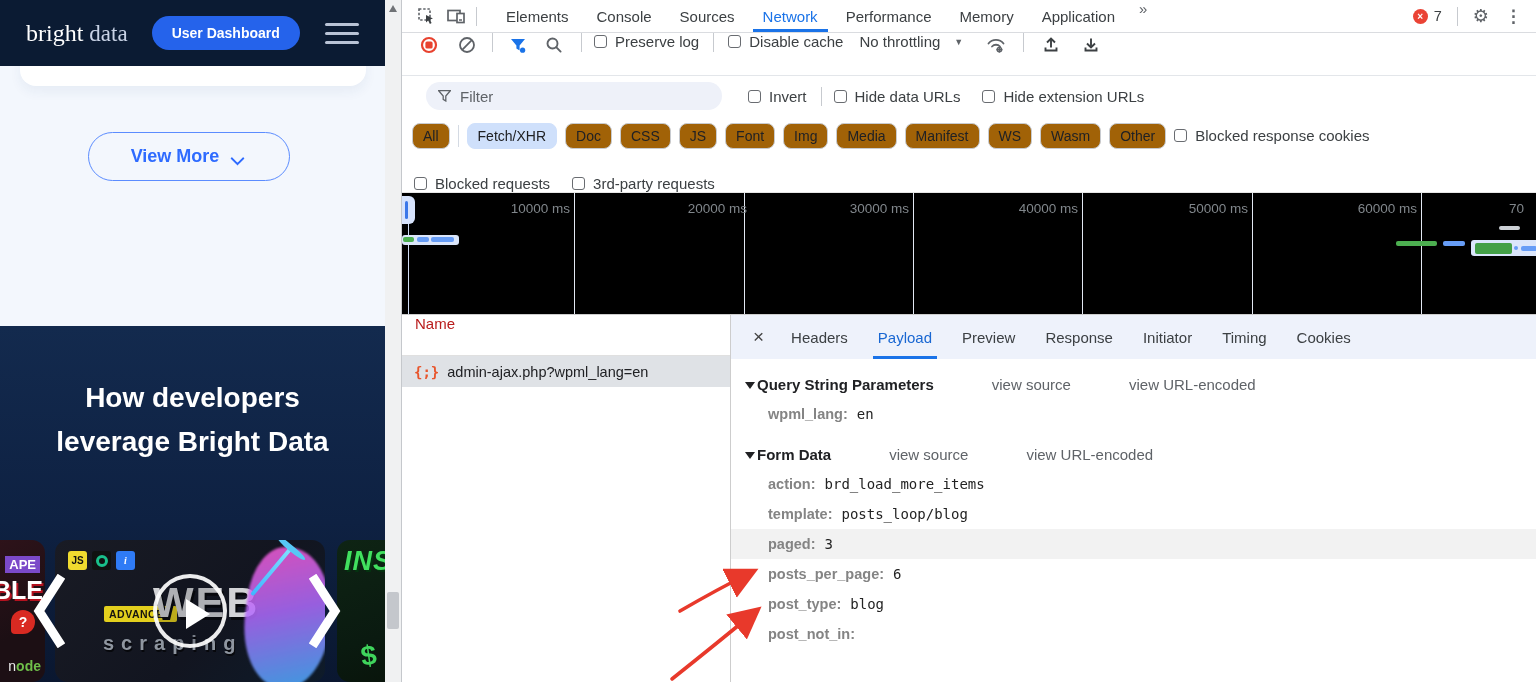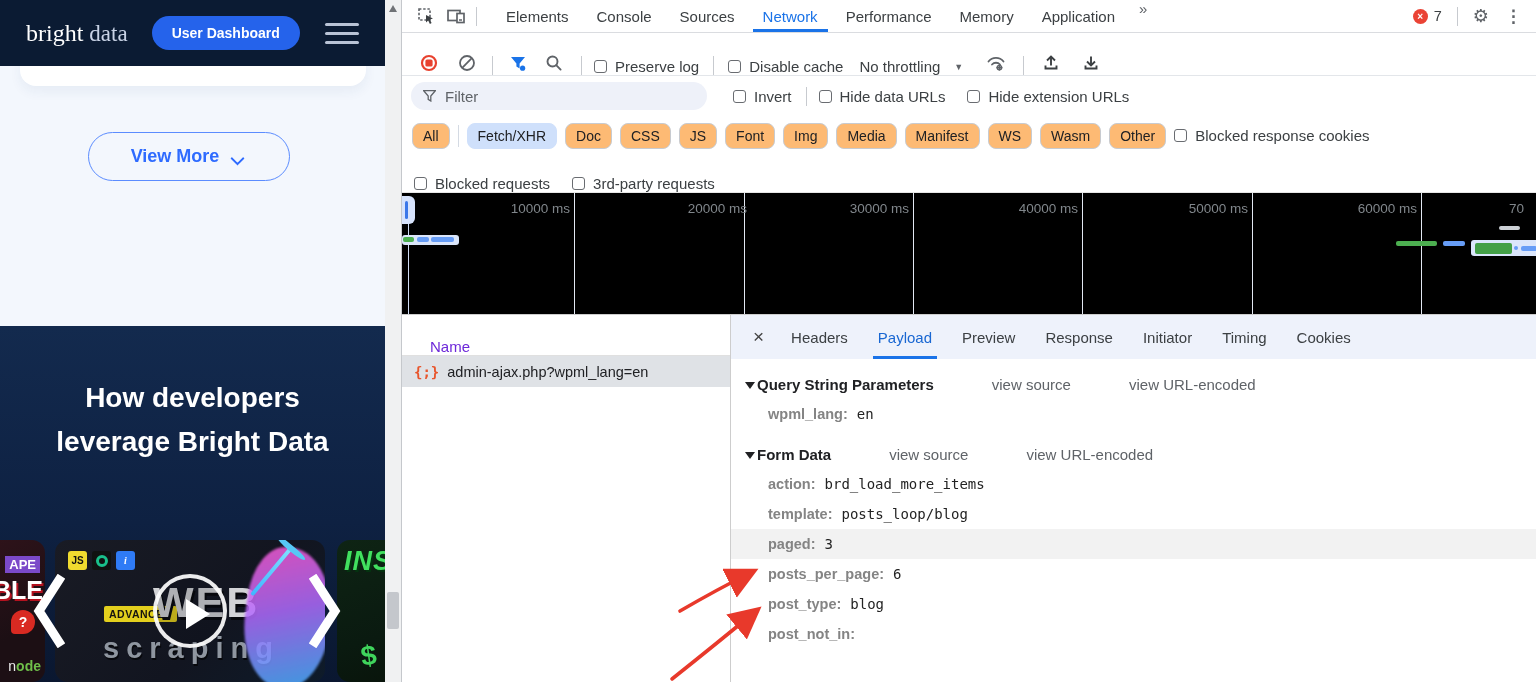--- a/index.html
+++ b/index.html
@@ -25,21 +25,21 @@
   .carousel { position:absolute; left:0; top:214px; width:100%; height:142px; }
   .thumb { position:absolute; top:0; height:142px; border-radius:13px; overflow:hidden; }
   .thumb-c { left:55px; width:270px; background:linear-gradient(135deg,#191b24 0%, #121520 60%, #0e1b2a 100%); }
   .badges { position:absolute; left:13px; top:11px; display:flex; gap:5px; }
   .bdg { width:19px; height:19px; border-radius:3px; display:flex; align-items:center; justify-content:center; font-size:10px; font-weight:bold; }
   .bdg-js { background:#f0db2f; color:#111; }
   .bdg-ai { background:#101211; } .bdg-ai i { display:block; width:12px; height:12px; border:3px solid #19c08b; border-radius:50%; }
   .bdg-i { background:#2f7bf6; color:#fff; font-family:"Liberation Serif",serif; font-style:italic; }
   .adv { position:absolute; left:49px; top:66px; background:#e3cf1d; color:#151310; font-size:10.5px; font-weight:bold; padding:2px 5px; border-radius:2px; letter-spacing:.5px; }
   .web-big { position:absolute; left:98px; top:38px; font-size:43px; font-weight:bold; color:#d2d3d6; letter-spacing:2px; text-shadow:2px 3px 0 #07080c; }
-  .web-sub { position:absolute; left:48px; top:92px; font-size:29px; font-weight:bold; color:#8f96a0; letter-spacing:7px; text-shadow:1px 2px 0 #07080c; }
+  .web-sub { position:absolute; left:48px; top:92px; font-size:20px; font-weight:bold; color:#8f96a0; letter-spacing:7px; text-shadow:1px 2px 0 #07080c; }
   .neon { position:absolute; right:-6px; top:8px; width:86px; height:140px; background:linear-gradient(160deg,#ff5ad5 0%, #b06cff 45%, #3fb6ff 100%); opacity:.85; border-radius:38% 55% 45% 50%; transform:rotate(8deg); filter:blur(1px); }
   .pick { position:absolute; right:52px; top:2px; width:4px; height:60px; background:linear-gradient(#7fe0ff,#3fb6ff); transform:rotate(40deg); border-radius:2px; }
   .pick::before { content:""; position:absolute; left:-16px; top:-4px; width:36px; height:6px; background:#57c8f5; border-radius:40% 40% 50% 50%; }
   .play { position:absolute; left:50%; top:50%; transform:translate(-50%,-50%); width:74px; height:74px; border:4px solid rgba(255,255,255,.92); border-radius:50%; background:rgba(10,12,20,.18); }
   .play::after { content:""; position:absolute; left:29px; top:21px; border-left:24px solid #fff; border-top:15px solid transparent; border-bottom:15px solid transparent; }
   .thumb-l { left:-82px; width:127px; background:linear-gradient(150deg,#35141c 0%, #1c0f14 70%); }
   .tl-ape { position:absolute; right:5px; top:16px; background:#7b49c9; color:#fff; font-size:13px; font-weight:bold; padding:1px 4px; }
   .tl-able { position:absolute; right:2px; top:36px; color:#fff; font-size:25px; font-weight:bold; text-shadow:2px 2px 0 #b3121f; }
   .tl-q { position:absolute; right:10px; top:70px; width:24px; height:24px; background:#d92a22; color:#fff; border-radius:50% 50% 50% 4px; font-size:14px; font-weight:bold; display:flex; align-items:center; justify-content:center; }
   .tl-node { position:absolute; right:4px; bottom:8px; color:#ececec; font-size:14px; }
@@ -65,54 +65,54 @@
   .mtab { padding:0 14px; display:flex; align-items:center; height:100%; position:relative; cursor:pointer; color:#3c4043; }
   .mtab.active { color:#1a73e8; }
   .mtab.active::after { content:""; position:absolute; left:4px; right:4px; bottom:0; height:3px; background:#1a73e8; }
   .mtab-more { padding:0 10px; font-size:15px; color:#5f6368; cursor:pointer; letter-spacing:1px; }
   .r1-right { margin-left:auto; display:flex; align-items:center; padding-right:8px; }
   .errbadge { width:15px; height:15px; border-radius:50%; background:#ea4335; color:#fff; font-size:10px; font-weight:bold; display:flex; align-items:center; justify-content:center; }
   .errcount { margin:0 10px 0 6px; color:#3c4043; font-size:14.5px; }
   .gear { font-size:18px; color:#5f6368; padding:0 10px; cursor:pointer; }
   .kebab { font-size:17px; color:#5f6368; font-weight:bold; padding:0 6px; cursor:pointer; }
 
-  .row2 { height:43px; display:flex; align-items:flex-end; border-bottom:1px solid #e3e6ea; padding-left:12px; }
+  .row2 { height:43px; display:flex; align-items:flex-start; border-bottom:1px solid #e3e6ea; padding-left:12px; }
   .cb { width:13px; height:13px; border:1.5px solid #696c71; border-radius:3px; background:#fff; display:inline-block; flex:none; }
   .cb-lab { display:flex; align-items:center; gap:8px; cursor:pointer; white-space:nowrap; }
   .throttle { display:flex; align-items:center; gap:14px; margin-left:16px; cursor:pointer; }
   .dd-ar { font-size:9px; color:#5f6368; }
 
-  .row3 { height:40px; display:flex; align-items:center; padding-left:9px; }
+  .row3 { height:40px; display:flex; align-items:center; padding-left:24px; }
   .fpill { width:296px; height:28px; background:#eef1f9; border-radius:14px; display:flex; align-items:center; padding:0 12px; gap:9px; }
   .fpill input { border:none; outline:none; background:transparent; font-size:15px; width:220px; font-family:"Liberation Sans",sans-serif; }
   .fpill input::placeholder { color:#5f6368; opacity:1; }
   .row3 .cb-lab { margin-left:26px; }
   .row3 .vdiv { margin:0 12px 0 14px; }
 
   .row4 { height:39px; display:flex; align-items:center; padding-left:10px; gap:8px; }
-  .chip { border:1px solid #c8cbd0; border-radius:8px; padding:4px 10px; font-size:14px; color:#202124; cursor:pointer; white-space:nowrap; background:#fdba74; }
+  .chip { border:1px solid #c8cbd0; border-radius:8px; padding:4px 10px; font-size:14px; color:#202124; cursor:pointer; white-space:nowrap; background:#a16207; }
   .chip.sel { background:#cfe0fb; border-color:#cfe0fb; }
   .chipdiv { width:1px; height:22px; background:#d4daે3; background:#d4dae3; }
   .row4 .cb-lab { }
   .row5 { height:38px; display:flex; align-items:flex-end; padding-left:12px; gap:22px; border-bottom:1px solid #e6e6e6; }
 
   
   .tline { position:relative; height:122px; border-bottom:1px solid #cdcdcd; background:#000000; overflow:hidden; }
   .grid { position:absolute; top:0; bottom:0; width:1px; background:#e2e8f2; }
   .tick { position:absolute; top:8px; width:84px; text-align:right; font-size:13.5px; color:#80868b; }
   .sel-handle { position:absolute; left:0; top:3px; width:13px; height:28px; background:#d7e3fc; border-radius:0 6px 6px 0; }
   .sel-handle::after { content:""; position:absolute; left:3px; top:5px; bottom:5px; width:3px; background:#3b77e8; border-radius:2px; }
   .sel-line { position:absolute; left:6px; top:31px; bottom:0; width:1px; background:#cfdcf5; }
   .mark { position:absolute; border-radius:2px; }
   .hl { position:absolute; background:#dbe6fb; border-radius:3px; }
 
   
   .content { display:flex; height:367px; }
   .names { width:329px; border-right:1px solid #cdcdcd; background:#fff; flex:none; }
-  .names-head { height:41px; display:flex; align-items:flex-end; padding-left:28px; border-bottom:1px solid #e0e0e0; color:#6d28d9; }
+  .names-head { height:41px; display:flex; align-items:flex-start; padding-left:13px; border-bottom:1px solid #e0e0e0; color:#b91c1c; }
   .req-row { height:31px; display:flex; align-items:center; gap:8px; padding-left:12px; background:#dfe2e6; cursor:pointer; }
   .req-ic { font-family:"DejaVu Sans Mono",monospace; color:#e8552c; font-weight:bold; font-size:14px; }
   .req-name { color:#202124; font-size:14.5px; }
 
   .details { flex:1; display:flex; flex-direction:column; min-width:0; }
   .dtabs { height:44px; background:#eef2fb; display:flex; align-items:center; padding-left:10px; flex:none; }
   .dclose { font-size:19px; color:#444; padding:0 12px; cursor:pointer; }
   .dtab { padding:0 15px; height:100%; display:flex; align-items:center; position:relative; cursor:pointer; color:#3c4043; }
   .dtab.active { color:#1967d2; }
   .dtab.active::after { content:""; position:absolute; left:10px; right:10px; bottom:0; height:3px; background:#1a73e8; }

